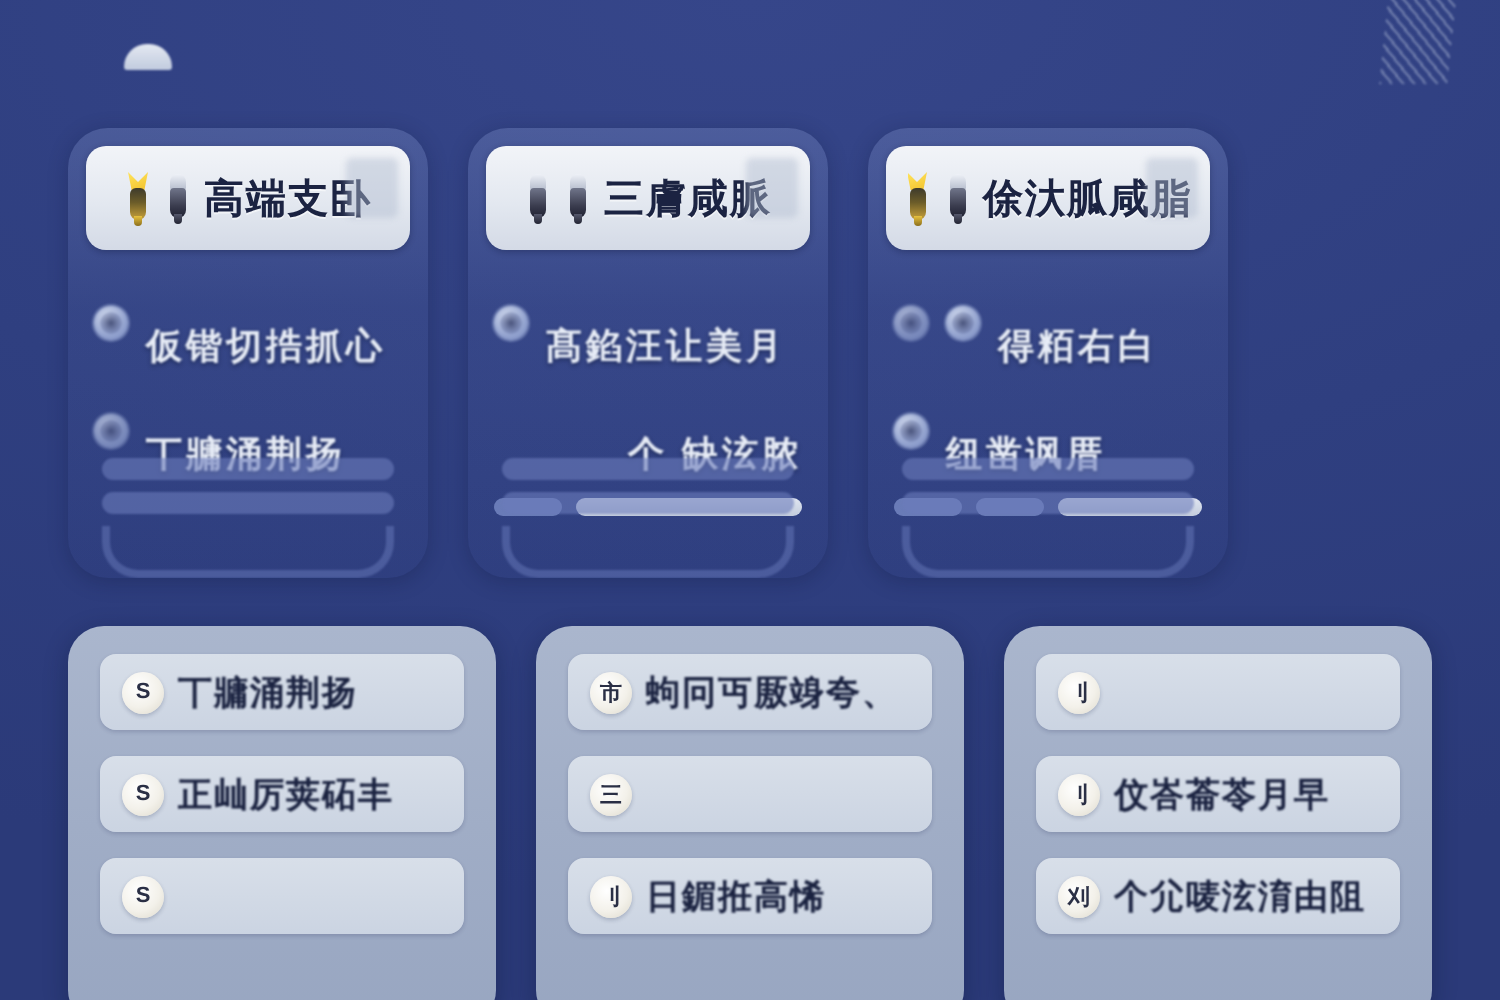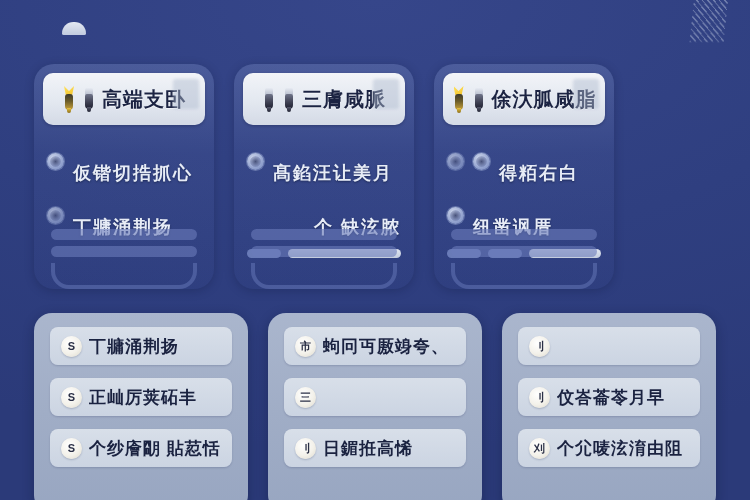--- a/index.html
+++ b/index.html
@@ -278,21 +278,20 @@
       <div class="lrow">
         <span class="cbadge">S</span>
         <span class="ltext">丅牅涌荆扬</span>
       </div>
       <div class="lrow">
         <span class="cbadge">S</span>
         <span class="ltext">正屾厉荚砳丰</span>
       </div>
       <div class="lrow">
         <span class="cbadge">S</span>
-        <span class="ltext">个纱廥朙 貼荵恬</span>
       </div>
     </div>
 
     <div class="lcard">
       <div class="lrow">
         <span class="cbadge">市</span>
         <span class="ltext">蚼冋丏厫竧夸、</span>
       </div>
       <div class="lrow">
         <span class="cbadge">三</span>

